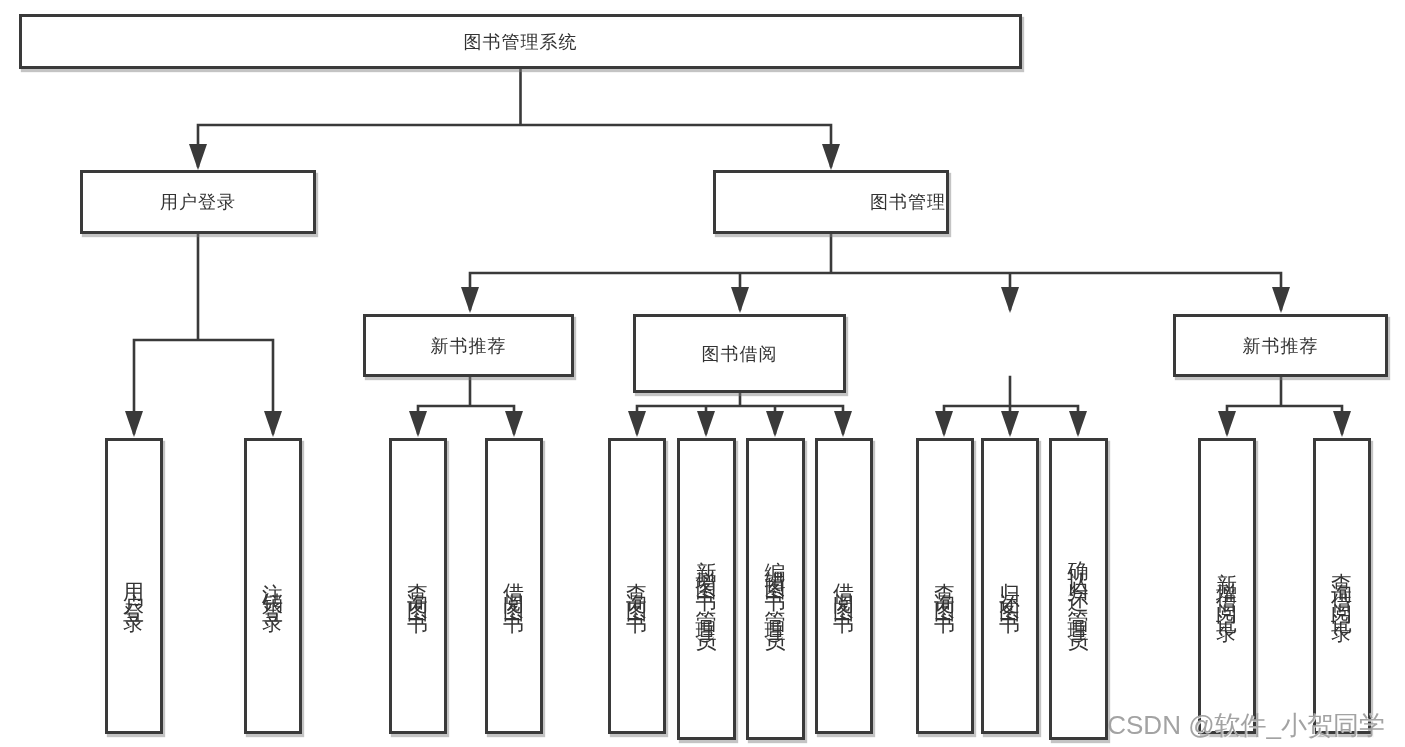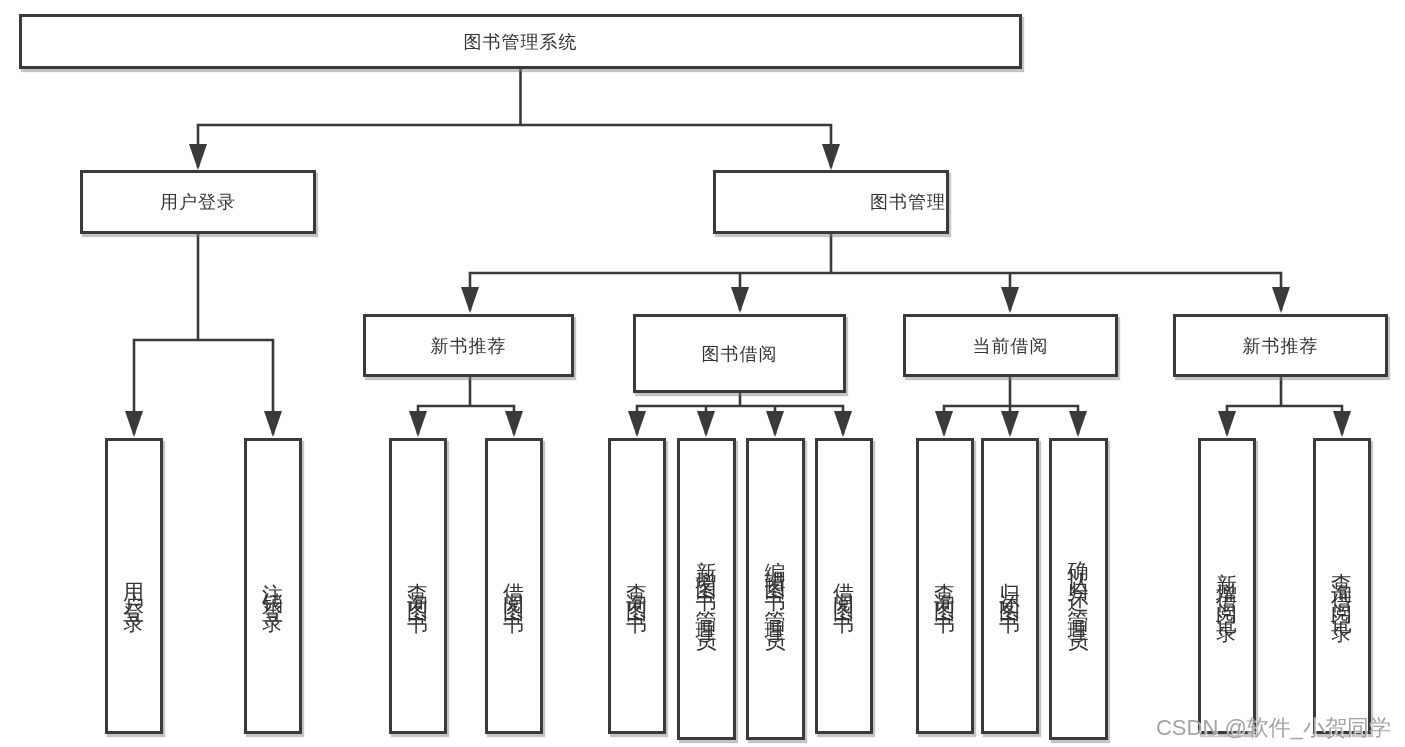--- a/index.html
+++ b/index.html
@@ -49,23 +49,23 @@
   .vlabel {
     writing-mode: vertical-rl;
     text-orientation: mixed;
     font-size: 21px;
     letter-spacing: 10px;
     color: var(--text);
     line-height: 1;
   }
   .watermark {
     position: absolute;
-    right: 14px;
+    right: 20px;
     bottom: 4px;
-    font-size: 22px;
+    font-size: 26px;
     color: var(--watermark);
     text-shadow: 1px 1px 0 rgba(255,255,255,0.8);
     white-space: nowrap;
     z-index: 5;
   }
 </style>
 </head>
 <body>
 
 <div class="stage">
@@ -123,23 +123,20 @@
   <div class="box" style="left:713px; top:170px; width:236px; height:64px;justify-content:flex-end;">
     <span class="hlabel">图书管理</span>
   </div>
 
   <div class="box" style="left:363px; top:314px; width:211px; height:63px;">
     <span class="hlabel">新书推荐</span>
   </div>
   <div class="box" style="left:633px; top:314px; width:213px; height:79px;">
     <span class="hlabel">图书借阅</span>
   </div>
-  <div class="box" style="left:903px; top:314px; width:215px; height:63px;">
-    <span class="hlabel">当前借阅</span>
-  </div>
   <div class="box" style="left:1173px; top:314px; width:215px; height:63px;">
     <span class="hlabel">新书推荐</span>
   </div>
 
   <div class="box" style="left:105px; top:438px; width:58px; height:296px;">
     <span class="vlabel">用户登录</span>
   </div>
   <div class="box" style="left:244px; top:438px; width:58px; height:296px;">
     <span class="vlabel">注销登录</span>
   </div>

